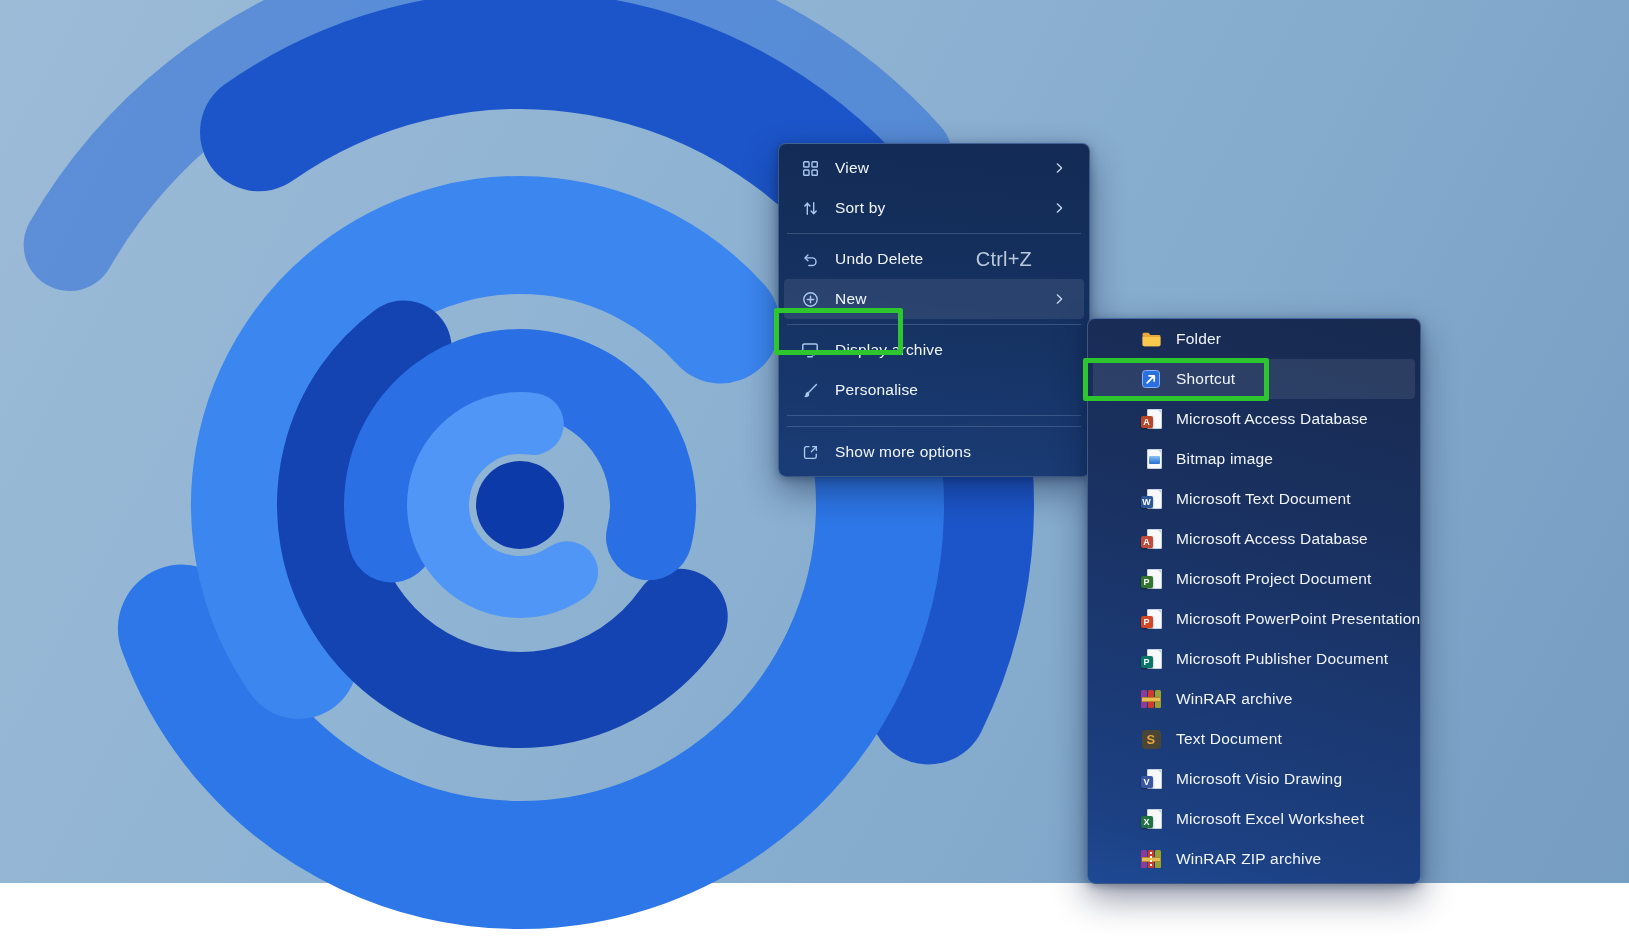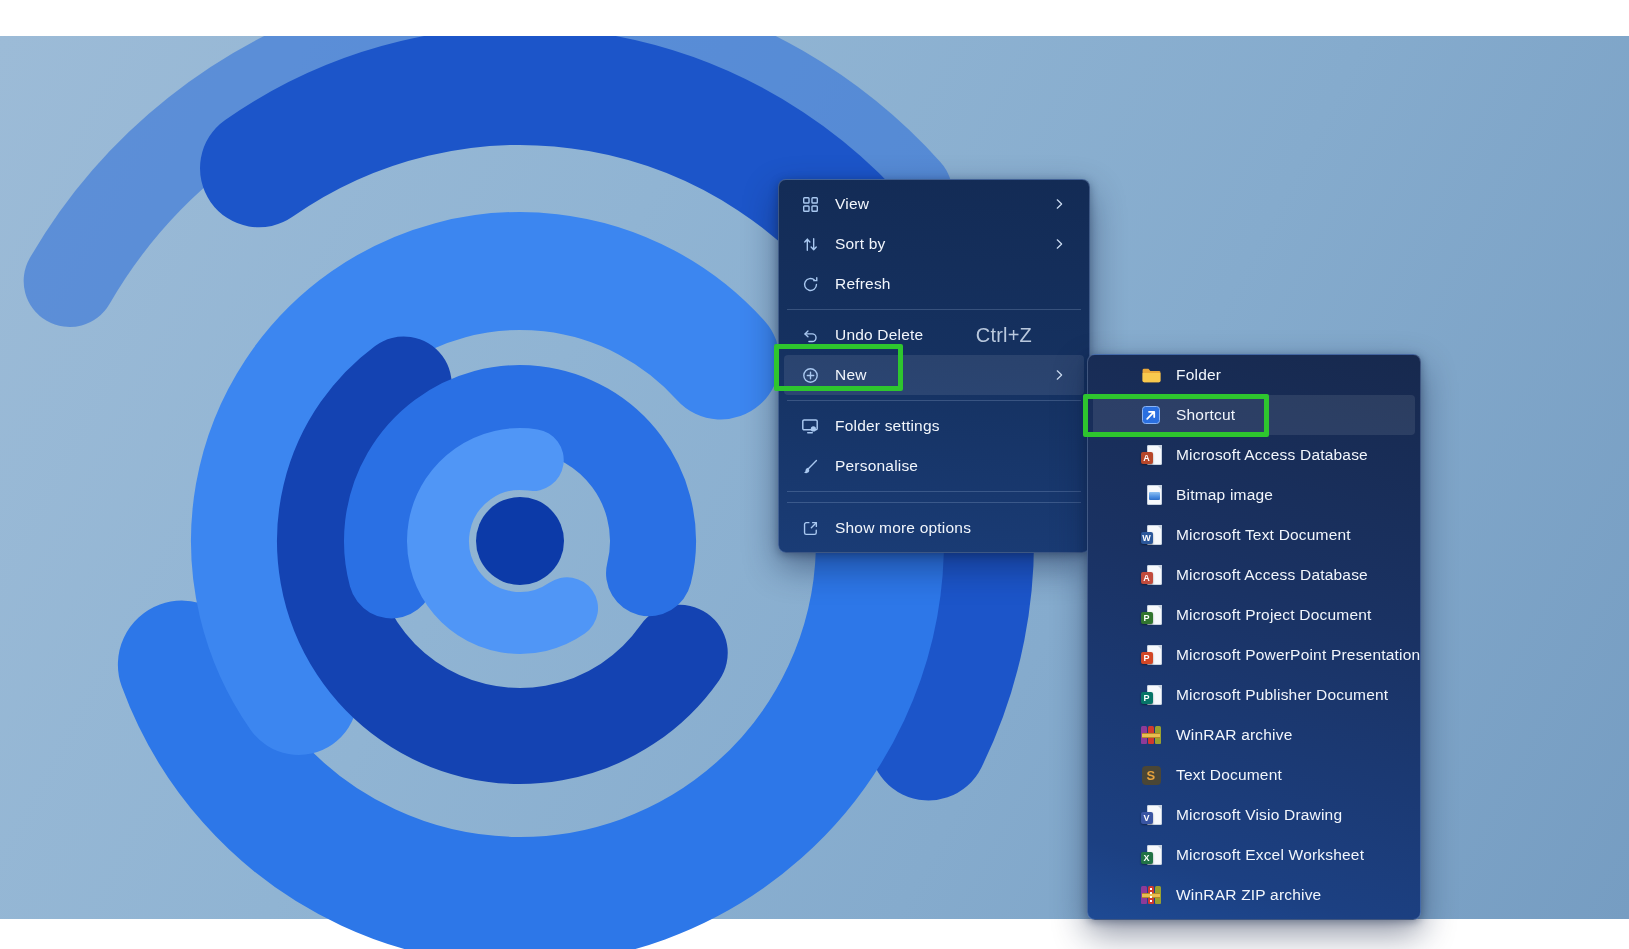--- a/index.html
+++ b/index.html
@@ -1,19 +1,18 @@
 <!DOCTYPE html>
 <html><head>
 <meta charset="utf-8">
 <style>
   * { margin:0; padding:0; box-sizing:border-box; }
   html,body { width:1629px; height:949px; overflow:hidden; font-family:"Liberation Sans", sans-serif; }
   #desktop { position:relative; width:1629px; height:883px;
     background: linear-gradient(118deg, #9cbbd7 0%, #90b4d3 35%, #85abcd 65%, #769dc2 100%);
-    margin-top: 36px;
   }
   #bloom { position:absolute; left:0; top:0; width:1629px; height:949px; }
 
   
   .menu { position:absolute; border-radius:8px; padding:4px 0 4px 0;
     border:1px solid rgba(140,170,215,0.35);
     box-shadow: 0 14px 34px rgba(10,25,60,0.45), 0 2px 8px rgba(10,25,60,0.35);
     display:flex; flex-direction:column; }
   #context-menu { left:778px; top:143px; width:312px;
     background: linear-gradient(185deg, #132b55 0%, #153160 48%, #1a3c76 100%); z-index:5; }
@@ -106,31 +105,20 @@
             </g>
           </svg>
         </span>
         <span class="mi-label">Sort by</span>
         <span class="chev">
           <svg width="14" height="14" viewBox="0 0 16 16">
             <path d="M6 3.2 L11 8 L6 12.8" fill="none" stroke="currentColor" stroke-width="1.4" stroke-linecap="round" stroke-linejoin="round"></path>
           </svg>
         </span>
       </div>
-      <div class="menu-item">
-        <span class="mi-icon">
-          <svg width="17" height="17" viewBox="0 0 16 16">
-            <g fill="none" stroke="currentColor" stroke-width="1.3" stroke-linecap="round">
-              <path d="M13.6 8 a5.6 5.6 0 1 1 -1.7 -4"></path>
-              <path d="M13.9 1.6 v2.8 h-2.8"></path>
-            </g>
-          </svg>
-        </span>
-        <span class="mi-label">Refresh</span>
-      </div>
       <div class="separator"></div>
       <div class="menu-item">
         <span class="mi-icon">
           <svg width="17" height="17" viewBox="0 0 16 16">
             <g fill="none" stroke="currentColor" stroke-width="1.3" stroke-linecap="round" stroke-linejoin="round">
               <path d="M3 6.5 h6.6 a3.6 3.6 0 0 1 0 7.2 H6.5"></path>
               <path d="M5.6 3.8 L2.8 6.5 L5.6 9.2"></path>
             </g>
           </svg>
         </span>
@@ -157,21 +145,21 @@
       <div class="menu-item">
         <span class="mi-icon">
           <svg width="18" height="18" viewBox="0 0 16 16">
             <g fill="none" stroke="currentColor" stroke-width="1.3" stroke-linecap="round">
               <rect x="1.6" y="2.6" width="12.8" height="8.8" rx="1.2"></rect>
               <path d="M6 14 h4"></path>
               <circle cx="11" cy="10.6" r="2.3" fill="#a9c8f0" stroke="none"></circle>
             </g>
           </svg>
         </span>
-        <span class="mi-label">Folder settings</span>
+        <span class="mi-label">Display archive</span>
       </div>
       <div class="menu-item">
         <span class="mi-icon">
           <svg width="17" height="17" viewBox="0 0 16 16">
             <g fill="none" stroke="currentColor" stroke-width="1.3" stroke-linecap="round">
               <path d="M13.6 2.4 L6.2 9.8"></path>
               <path d="M5.6 9.2 c-1.4 0.3 -2.2 1.4 -2.4 3.2 c-0.1 0.8 -0.7 1 -1.4 1 c1 1 3.2 1.2 4.3 0.1 c0.9 -0.9 0.9 -2.3 0.3 -3.2 Z" fill="#a9c8f0" stroke="none"></path>
             </g>
           </svg>
         </span>

